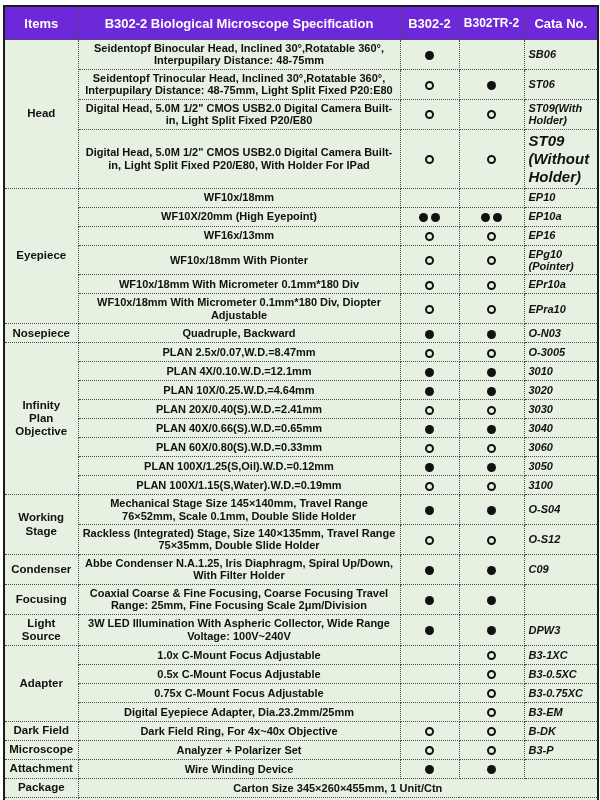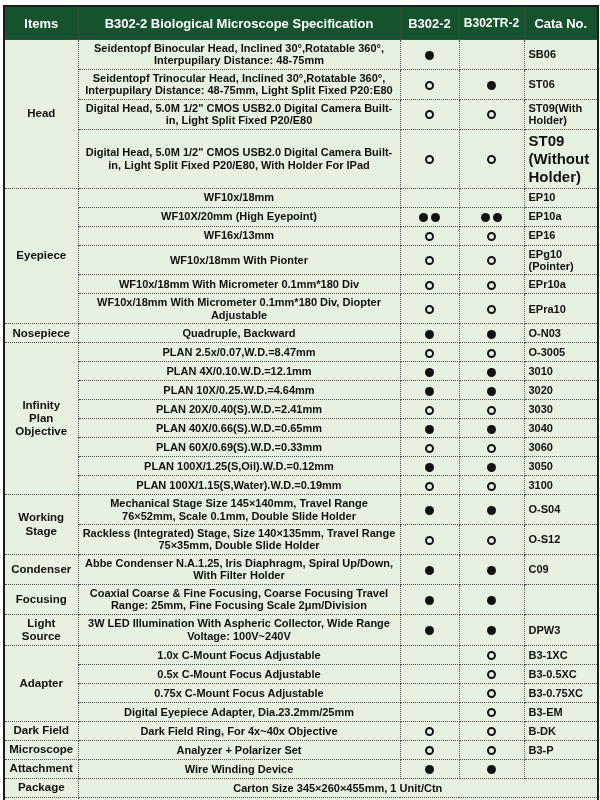--- a/index.html
+++ b/index.html
@@ -4,30 +4,30 @@
 <style>
   html,body{margin:0;padding:0;background:#ffffff;}
   body{width:600px;height:800px;font-family:"Liberation Sans",sans-serif;overflow:hidden;}
   .page{padding:5px 3px;}
   table{border-collapse:collapse;width:594px;table-layout:fixed;border:2px solid #1c1c1c;}
   col.w-items{width:74px;}
   col.w-spec{width:322px;}
   col.w-b302{width:59px;}
   col.w-b302tr{width:65px;}
   col.w-cata{width:74px;}
-  th{background:#14532d;color:#ffffff;font-weight:bold;font-size:13px;height:28px;
+  th{background:#6d28d9;color:#ffffff;font-weight:bold;font-size:13px;height:28px;
      border:1px dotted #4a4a4a;padding:2px;text-align:center;}
   th.h-b302tr{font-size:12px;}
   td{background:#e7f1e1;border:1px dotted #4a4a4a;font-size:11px;font-weight:bold;
      color:#111111;padding:2px 4px;line-height:1.13;vertical-align:middle;}
   tr{height:19px;}
   .c-item{text-align:center;font-size:11.5px;line-height:1.15;}
   .c-spec{text-align:center;}
   .c-dot{text-align:center;padding:2px 1px;}
-  .c-cata{text-align:left;}
+  .c-cata{text-align:left;font-style:italic;}
   .c-cata--sm{font-size:15px;line-height:1.2;}
   .c-note{font-size:11.5px;padding:4px 5px;height:22px;}
   .dot{display:inline-block;border-radius:50%;vertical-align:middle;}
   .dot-filled{width:9px;height:9px;background:#111111;}
   .dot-hollow{width:5px;height:5px;border:2px solid #111111;background:transparent;}
   .dot + .dot{margin-left:3px;}
 </style>
 </head>
 <body>
 
@@ -144,21 +144,21 @@
           <td class="c-dot"><span class="dot dot-hollow"></span></td>
           <td class="c-cata">3030</td>
         </tr>
         <tr>
           <td class="c-spec">PLAN 40X/0.66(S).W.D.=0.65mm</td>
           <td class="c-dot"><span class="dot dot-filled"></span></td>
           <td class="c-dot"><span class="dot dot-filled"></span></td>
           <td class="c-cata">3040</td>
         </tr>
         <tr>
-          <td class="c-spec">PLAN 60X/0.69(S).W.D.=0.33mm</td>
+          <td class="c-spec">PLAN 60X/0.80(S).W.D.=0.33mm</td>
           <td class="c-dot"><span class="dot dot-hollow"></span></td>
           <td class="c-dot"><span class="dot dot-hollow"></span></td>
           <td class="c-cata">3060</td>
         </tr>
         <tr>
           <td class="c-spec">PLAN 100X/1.25(S,Oil).W.D.=0.12mm</td>
           <td class="c-dot"><span class="dot dot-filled"></span></td>
           <td class="c-dot"><span class="dot dot-filled"></span></td>
           <td class="c-cata">3050</td>
         </tr>

